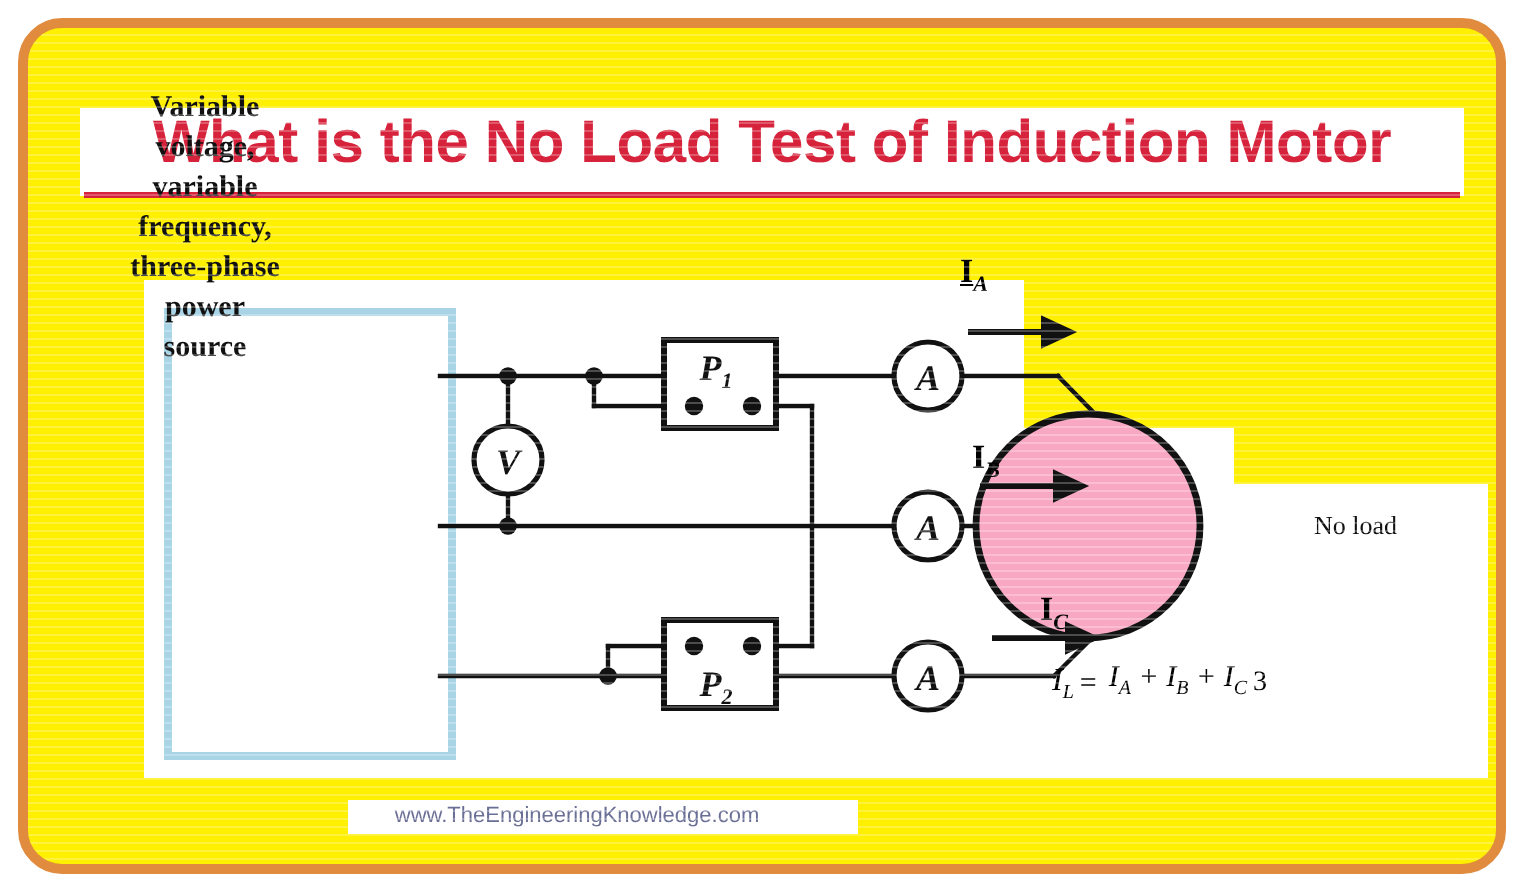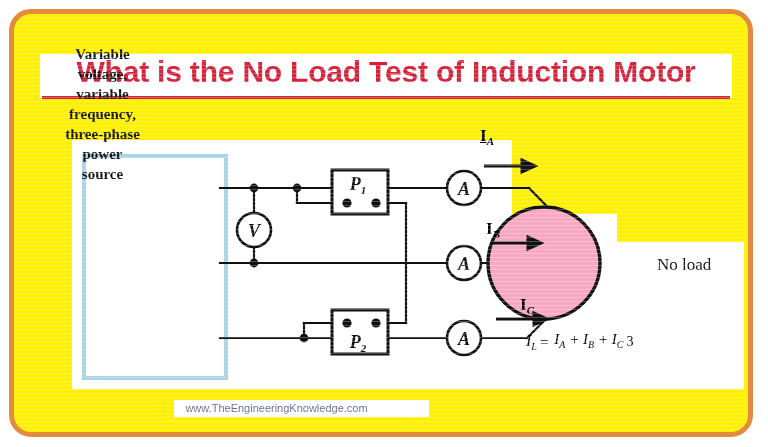--- a/index.html
+++ b/index.html
@@ -132,21 +132,21 @@
     font-size: 11px;
     font-style: italic;
   }
   #lbl-ia { left: 466px; top: 112px; text-decoration: underline; }
   #lbl-ib { left: 472px; top: 205px; }
   #lbl-ic { left: 506px; top: 281px; }
   #noload {
     position: absolute;
     left: 643px; top: 241px;
     font-family: "Liberation Serif", serif;
-    font-size: 17px;
+    font-size: 13px;
     color: #111;
   }
   
   #formula {
     position: absolute;
     left: 487px; top: 318px;
     font-family: "Liberation Serif", serif;
     font-size: 15px;
     color: #000;
     display: flex;
@@ -179,21 +179,21 @@
   }
   
   #watermark-bg {
     position: absolute;
     left: 160px; top: 386px;
     width: 255px; height: 17px;
     background: #ffffff;
   }
   #watermark {
     position: absolute;
-    left: 148px; top: 386px;
+    left: 160px; top: 386px;
     width: 229px;
     text-align: center;
     font-family: "Liberation Sans", sans-serif;
     font-size: 11px;
     line-height: 17px;
     color: #6a6f96;
     white-space: nowrap;
   }
 </style>
 </head>

